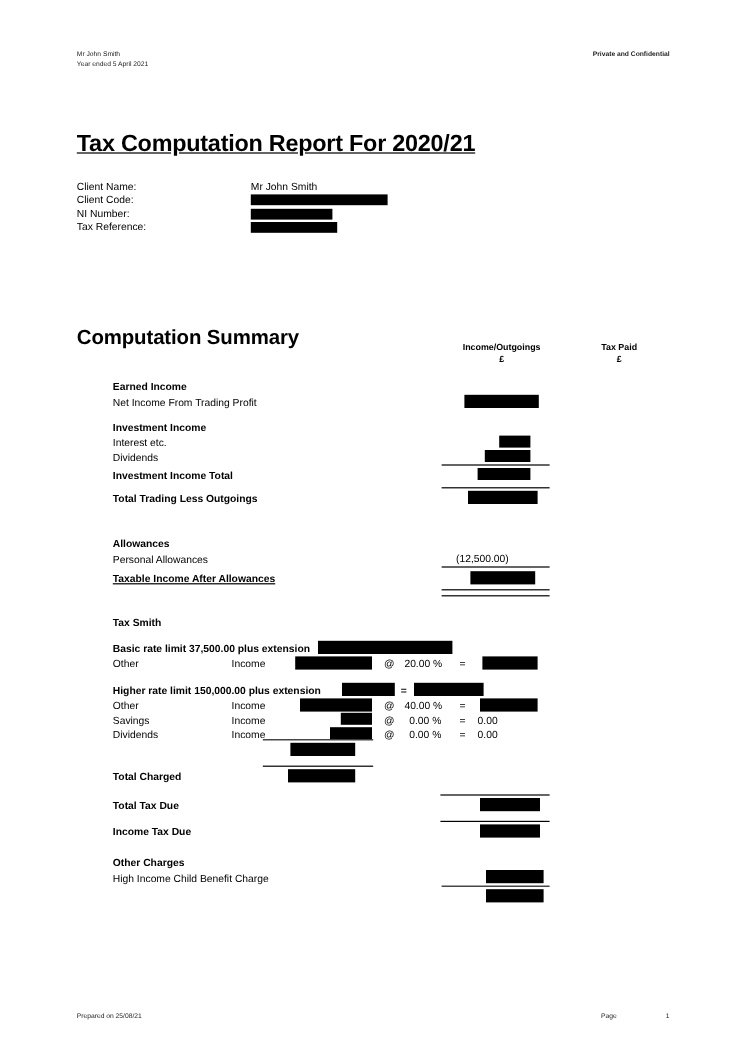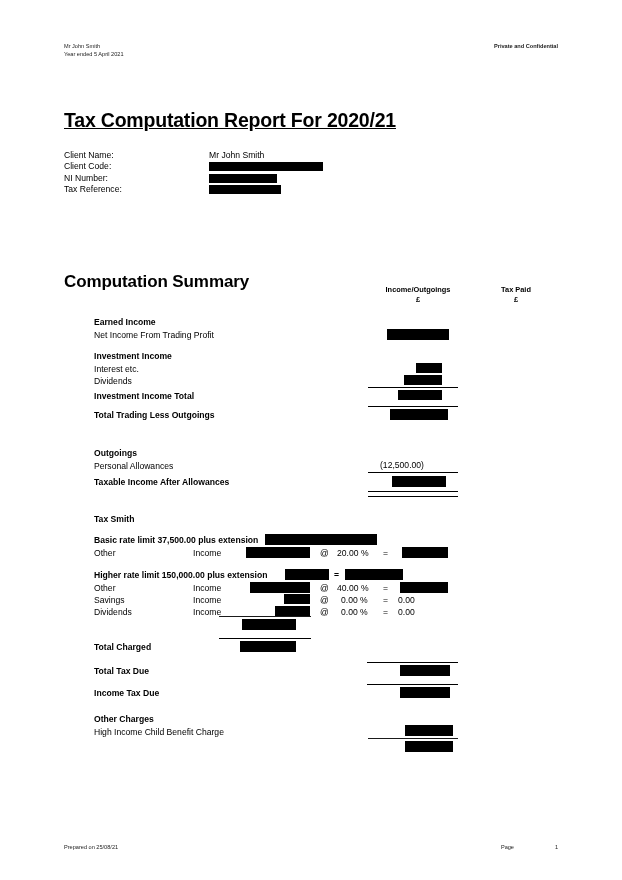--- a/index.html
+++ b/index.html
@@ -245,26 +245,26 @@
   <div class="redact" style="left:404px; top:375px; width:38px; height:10px;"></div>
 
   <div class="rule" style="left:368px; top:387px; width:90px;"></div>
   <div class="row-label bold" style="top:391px;">Investment Income Total</div>
   <div class="redact" style="left:398px; top:390px; width:44px; height:10px;"></div>
 
   <div class="rule" style="left:368px; top:406px; width:90px;"></div>
   <div class="row-label bold" style="top:410px;">Total Trading Less Outgoings</div>
   <div class="redact" style="left:390px; top:409px; width:58px; height:11px;"></div>
 
-  <div class="row-label bold" style="top:448px;">Outgoings</div>
+  <div class="row-label bold" style="top:448px;">Allowances</div>
   <div class="row-label" style="top:461px;">Personal Allowances</div>
   <div class="val-text" style="left:380px; top:460px; width:78px;">(12,500.00)</div>
 
   <div class="rule" style="left:368px; top:472px; width:90px;"></div>
-  <div class="row-label bold" style="top:477px;">Taxable Income After Allowances</div>
+  <div class="row-label bold" style="top:477px;text-decoration:underline;">Taxable Income After Allowances</div>
   <div class="redact" style="left:392px; top:476px; width:54px; height:11px;"></div>
   <div class="rule double" style="left:368px; top:491px; width:90px;"></div>
 
   <div class="row-label bold" style="top:514px;">Tax Smith</div>
 
   <div class="row-label bold" style="top:535px;">Basic rate limit 37,500.00 plus extension</div>
   <div class="redact" style="left:265px; top:534px; width:112px; height:11px;"></div>
 
   <div class="row-label" style="top:548px;">Other</div>
   <div class="sub-label" style="left:193px; top:548px;">Income</div>

